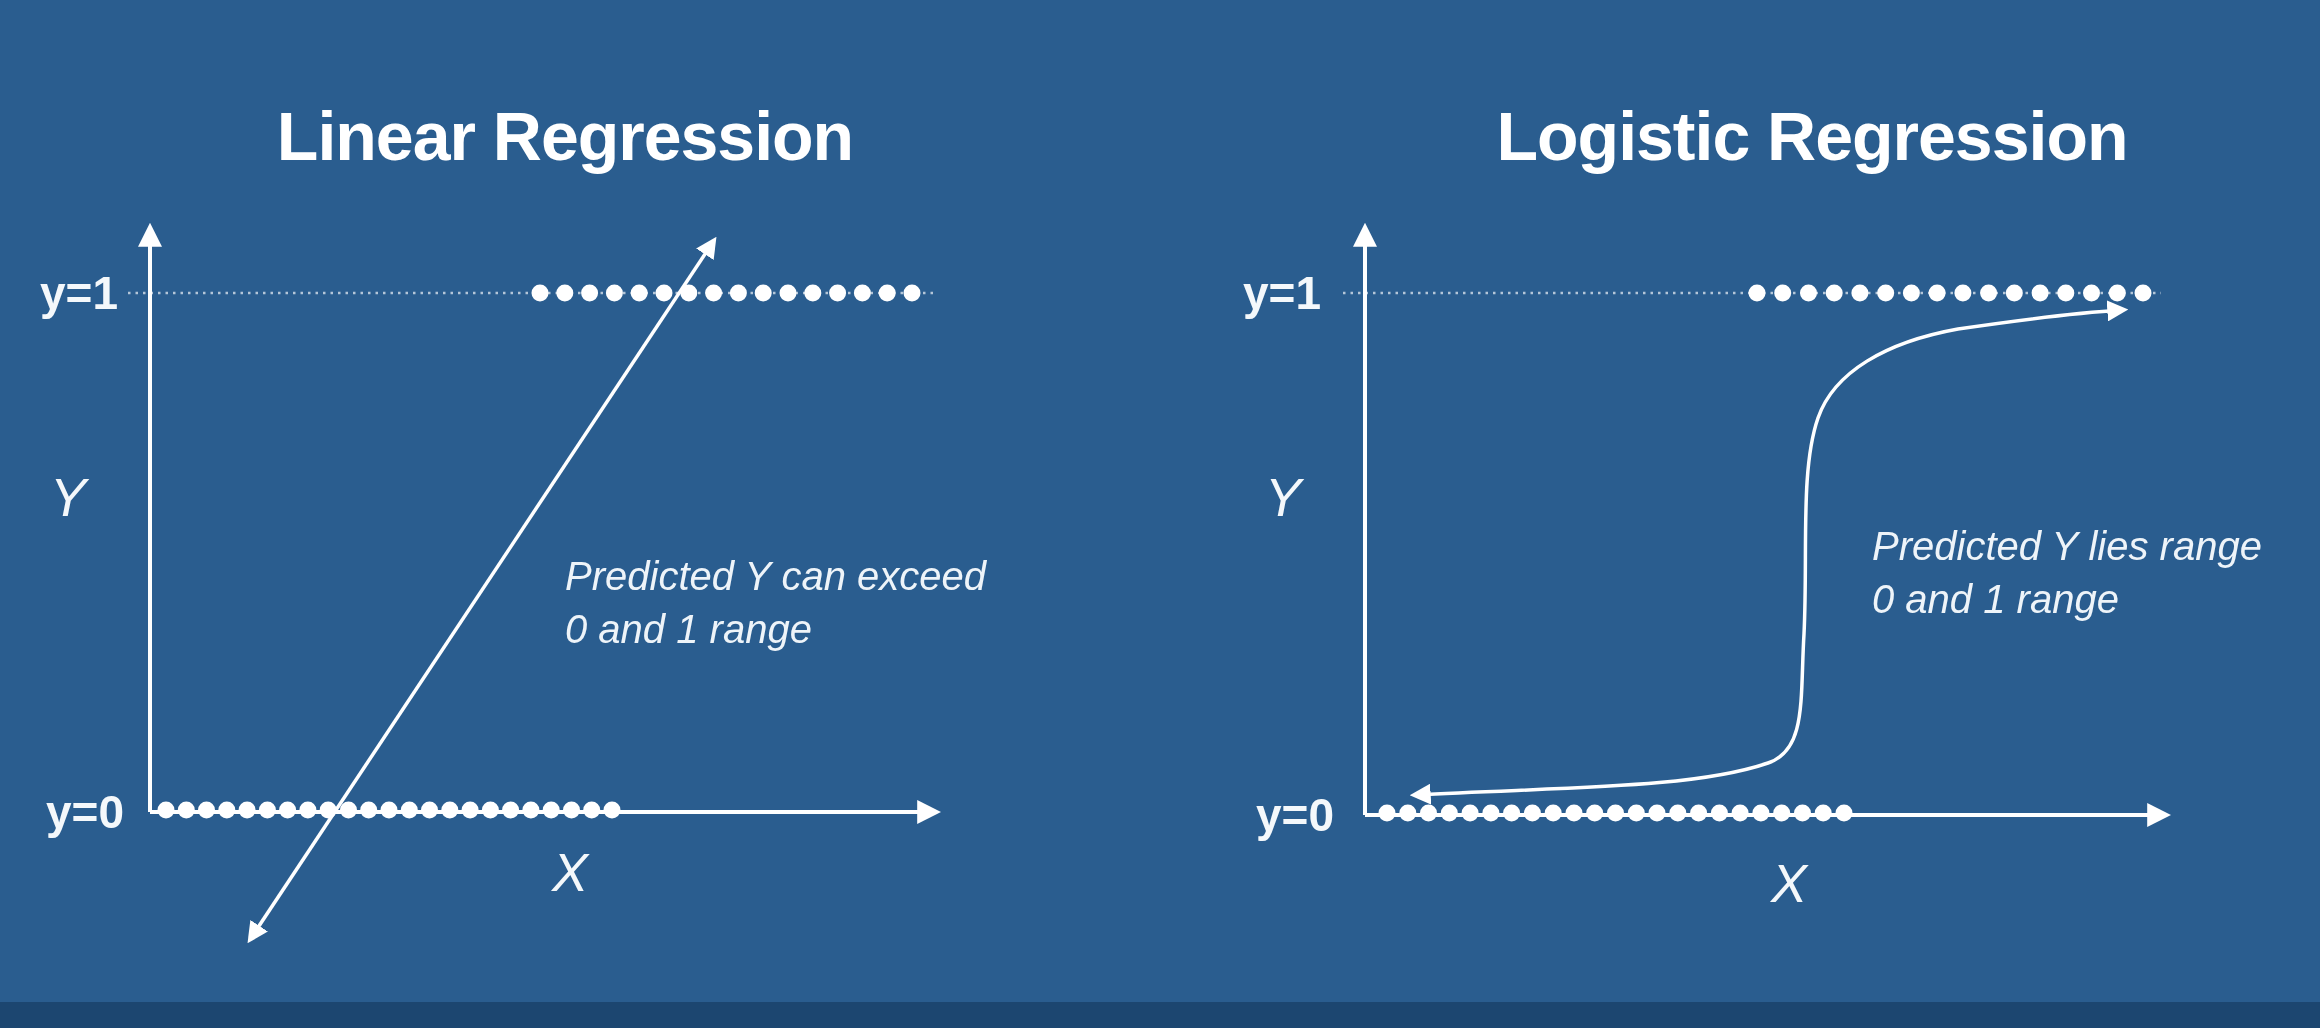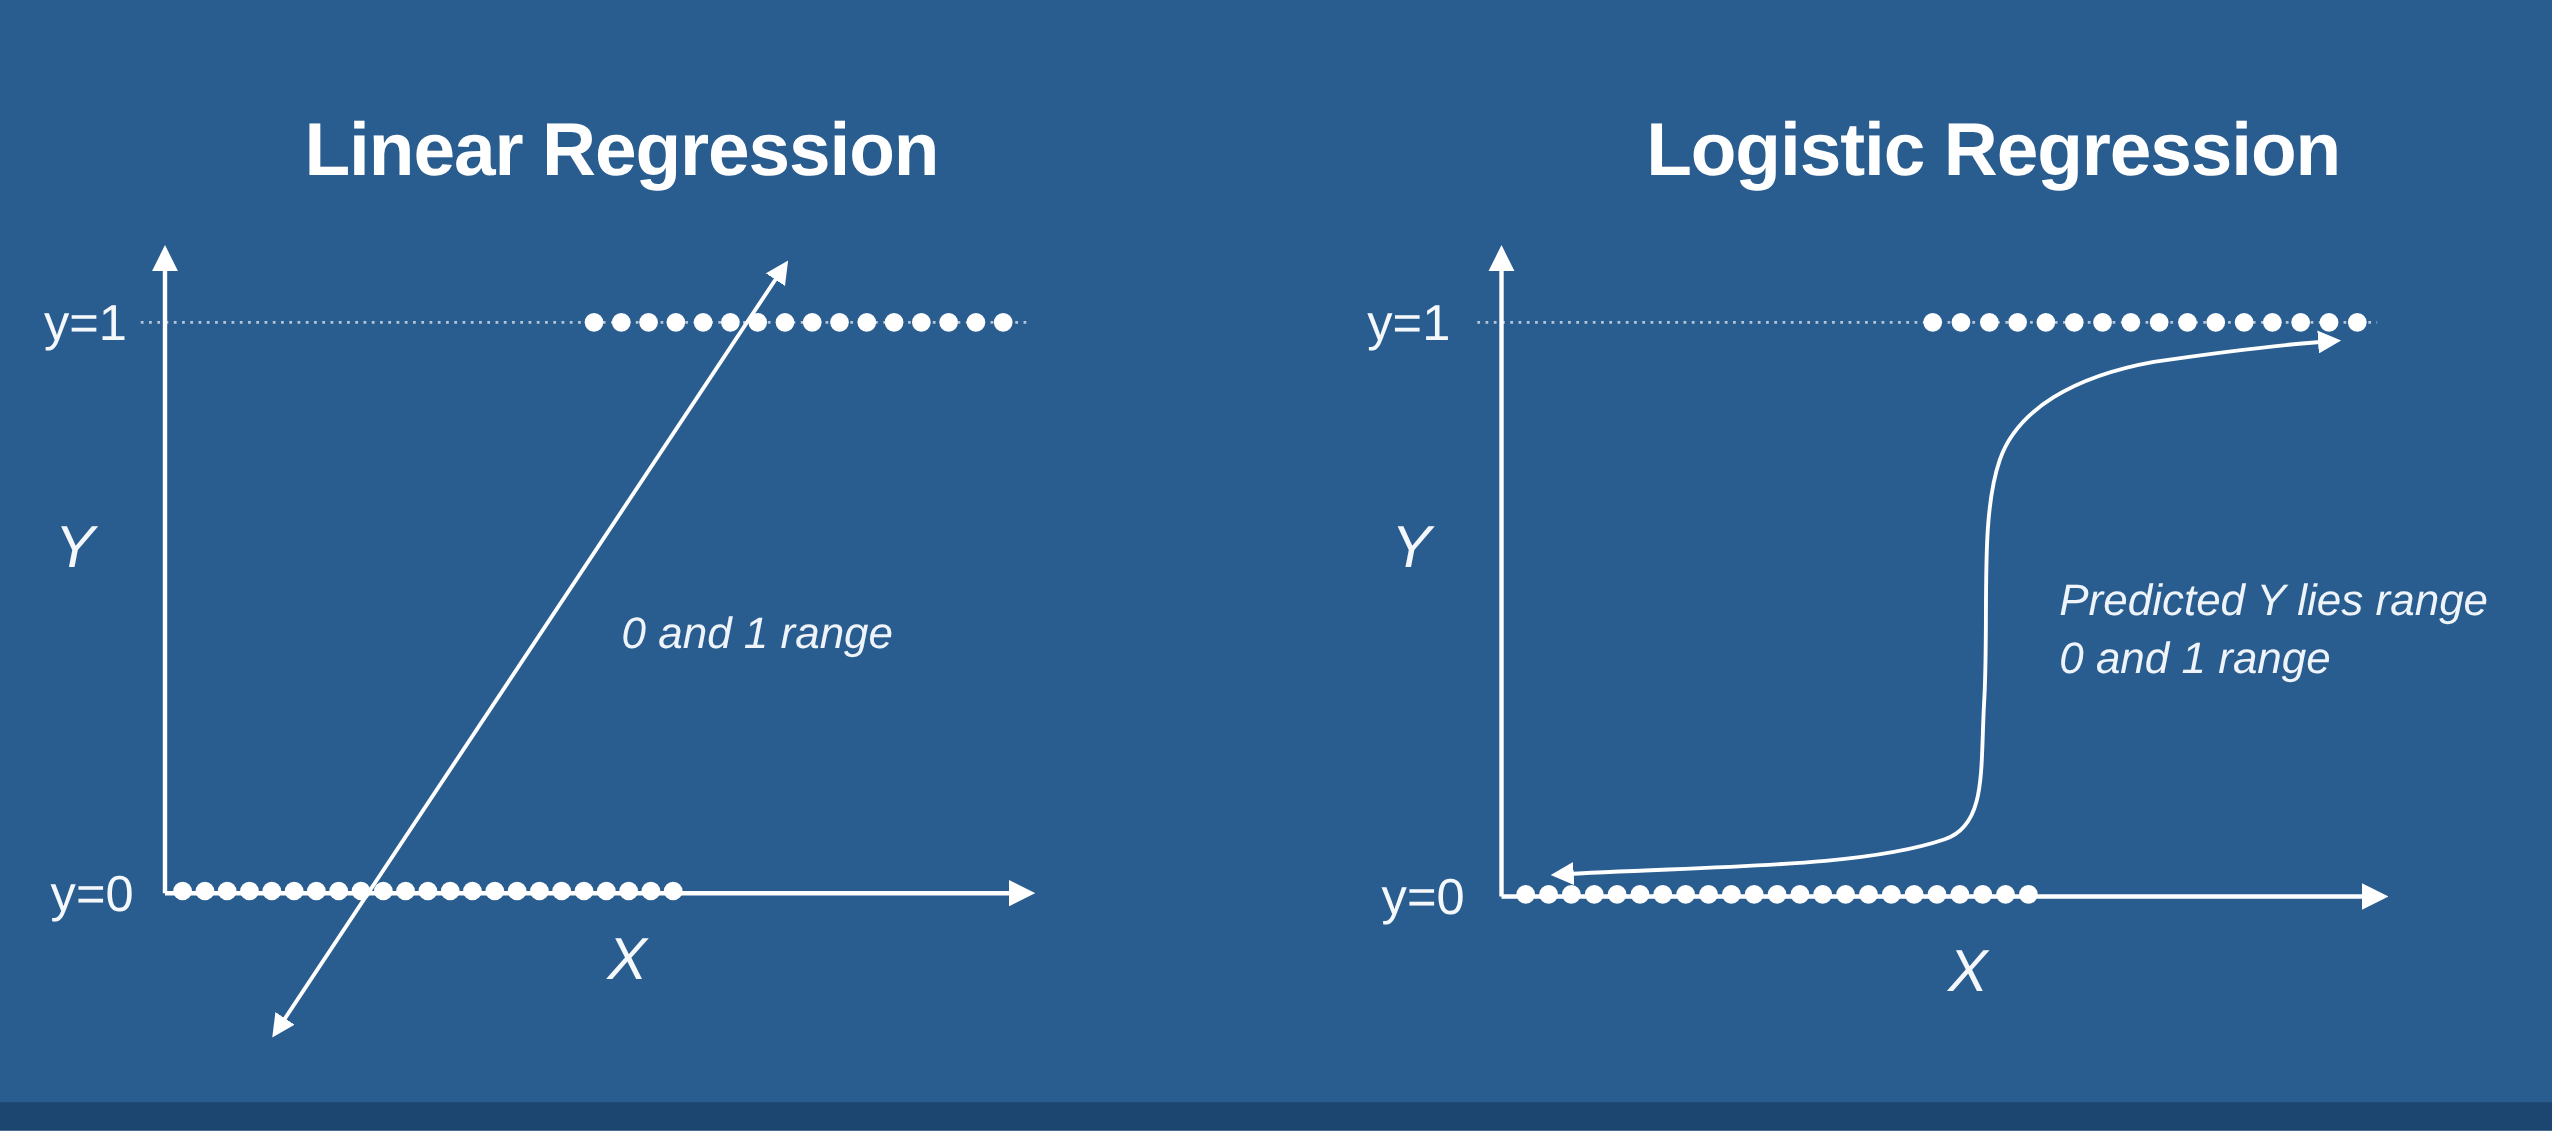--- a/index.html
+++ b/index.html
@@ -11,21 +11,21 @@
     font-family:"Liberation Sans",sans-serif;
     color:#fff;
     padding-left:24px;
   }
   .stage svg{position:absolute;left:0;top:0;}
   .txt{position:absolute;white-space:nowrap;line-height:1;}
   .title{
     font-size:68px;font-weight:700;letter-spacing:-1px;
     transform:translateX(-50%);
   }
-  .axis-val{font-size:46px;font-weight:400;color:#f4f8fb;}
+  .axis-val{font-size:46px;font-weight:700;color:#f4f8fb;}
   .axis-letter{font-size:54px;font-style:italic;color:#f4f8fb;}
   .annot{
     font-size:40px;font-style:italic;line-height:1.32;color:#eef4f9;
     white-space:nowrap;
   }
   .bottom-strip{
     position:absolute;left:0;bottom:0;width:100%;height:26px;
     background:var(--strip,#1c4670);
   }
 </style>
@@ -148,20 +148,21 @@
   </svg>
 
   <div class="txt title" style="left:565px;top:102px">Linear Regression</div>
   <div class="txt title" style="left:1812px;top:102px">Logistic Regression</div>
 
   <div class="txt axis-val" style="left:40px;top:270px">y=1</div>
   <div class="txt axis-val" style="left:46px;top:789px">y=0</div>
   <div class="txt axis-letter" style="left:50px;top:470px">Y</div>
   <div class="txt axis-letter" style="left:552px;top:845px">X</div>
   <div class="annot" style="position:absolute;left:565px;top:550px">
+    <div>Predicted Y can exceed</div>
     <div>0 and 1 range</div>
   </div>
 
   <div class="txt axis-val" style="left:1243px;top:270px">y=1</div>
   <div class="txt axis-val" style="left:1256px;top:792px">y=0</div>
   <div class="txt axis-letter" style="left:1265px;top:470px">Y</div>
   <div class="txt axis-letter" style="left:1771px;top:856px">X</div>
   <div class="annot" style="position:absolute;left:1872px;top:520px">
     <div>Predicted Y lies range</div>
     <div>0 and 1 range</div>

